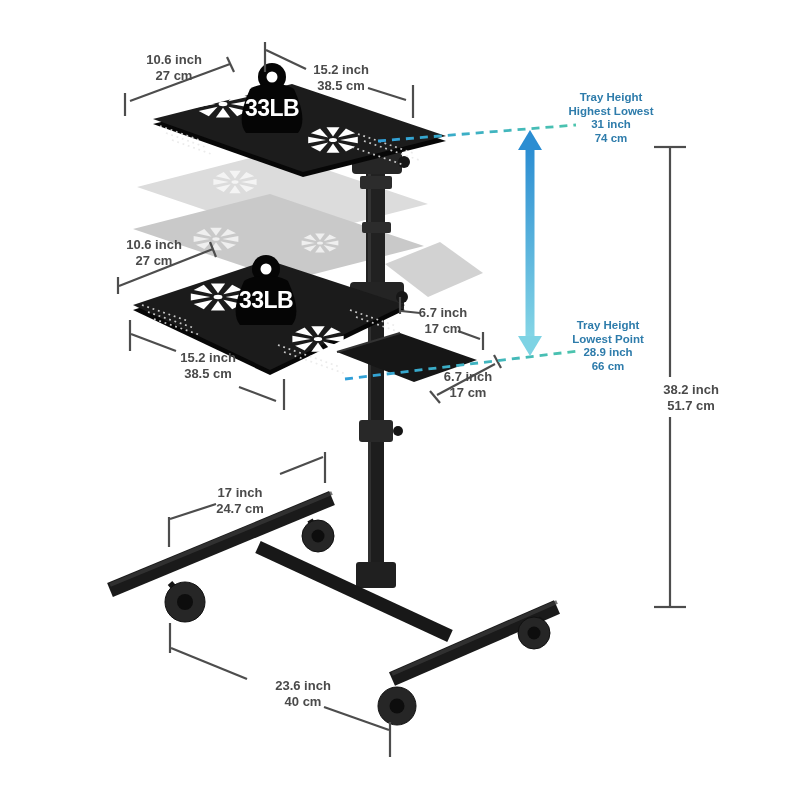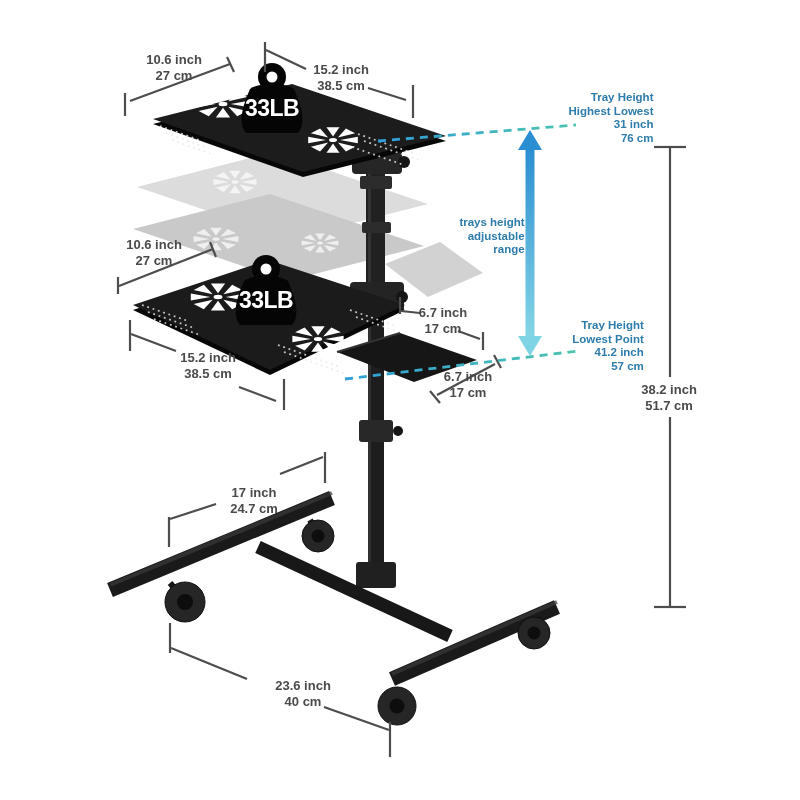--- a/index.html
+++ b/index.html
@@ -1,21 +1,21 @@
 <!DOCTYPE html>
 <html><head>
 <meta charset="utf-8">
 <style>
   html,body{margin:0;padding:0;background:#ffffff;}
   .stage{position:relative;width:800px;height:800px;background:#ffffff;overflow:hidden;
          font-family:"Liberation Sans",sans-serif;}
   svg.illus{position:absolute;left:0;top:0;width:800px;height:800px;}
   .lbl{position:absolute;transform:translateX(-50%);text-align:center;font-weight:700;white-space:nowrap;}
   .dark{color:#4a4a4a;font-size:13px;line-height:16px;}
-  .blue{color:#2e7cab;font-size:11.5px;line-height:13.5px;text-align:right;}
+  .blue{color:#2e7cab;font-size:11.5px;line-height:13.5px;}
   .kb-text{font:700 23px "Liberation Sans",sans-serif;letter-spacing:-.5px;}
 </style>
 </head>
 <body>
 
 <div class="stage">
 
   <svg class="illus" viewBox="0 0 800 800">
     <defs>
       <g id="pw">
@@ -211,54 +211,49 @@
     <div>27 cm</div>
   </div>
   <div class="lbl dark" style="left:341px;top:62px">
     <div>15.2 inch</div>
     <div>38.5 cm</div>
   </div>
   <div class="lbl blue" style="left:611px;top:91px">
     <div>Tray Height</div>
     <div>Highest Lowest</div>
     <div>31 inch</div>
-    <div>76 cm</div>
-  </div>
-  <div class="lbl blue" style="left:492px;top:216px">
-    <div>trays height</div>
-    <div>adjustable</div>
-    <div>range</div>
+    <div>74 cm</div>
   </div>
   <div class="lbl blue" style="left:608px;top:319px">
     <div>Tray Height</div>
     <div>Lowest Point</div>
-    <div>41.2 inch</div>
-    <div>57 cm</div>
-  </div>
-  <div class="lbl dark" style="left:669px;top:382px">
+    <div>28.9 inch</div>
+    <div>66 cm</div>
+  </div>
+  <div class="lbl dark" style="left:691px;top:382px">
     <div>38.2 inch</div>
     <div>51.7 cm</div>
   </div>
   <div class="lbl dark" style="left:154px;top:237px">
     <div>10.6 inch</div>
     <div>27 cm</div>
   </div>
   <div class="lbl dark" style="left:208px;top:350px">
     <div>15.2 inch</div>
     <div>38.5 cm</div>
   </div>
   <div class="lbl dark" style="left:443px;top:305px">
     <div>6.7 inch</div>
     <div>17 cm</div>
   </div>
   <div class="lbl dark" style="left:468px;top:369px">
     <div>6.7 inch</div>
     <div>17 cm</div>
   </div>
-  <div class="lbl dark" style="left:254px;top:485px">
+  <div class="lbl dark" style="left:240px;top:485px">
     <div>17 inch</div>
     <div>24.7 cm</div>
   </div>
   <div class="lbl dark" style="left:303px;top:678px">
     <div>23.6 inch</div>
     <div>40 cm</div>
   </div>
 
 </div>
 

